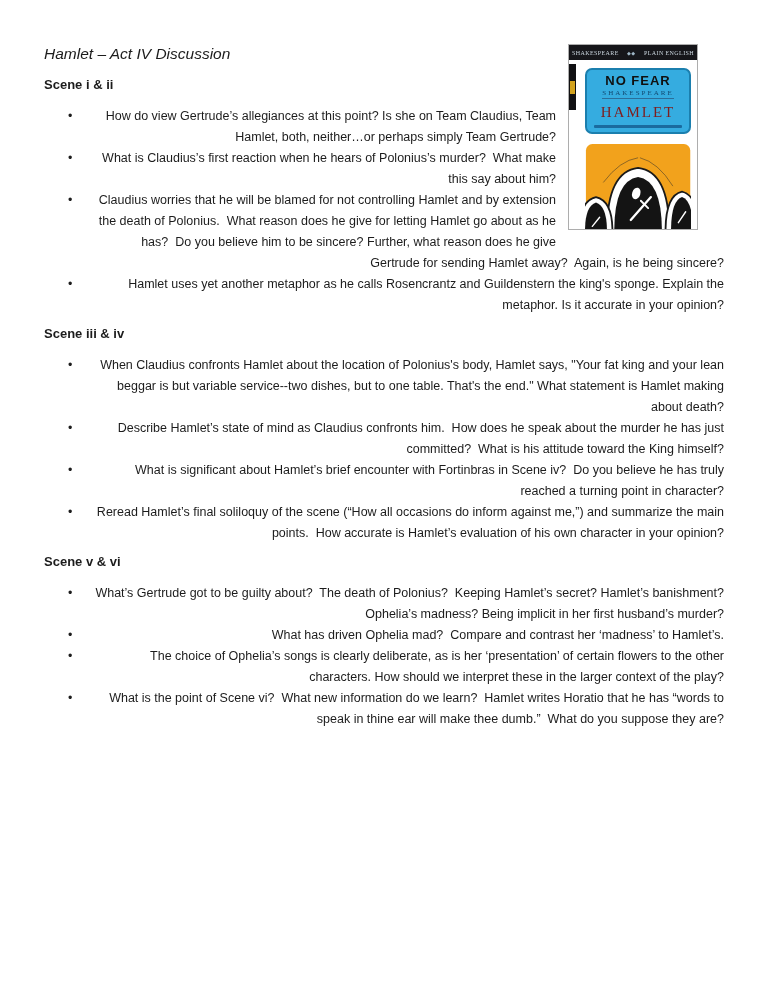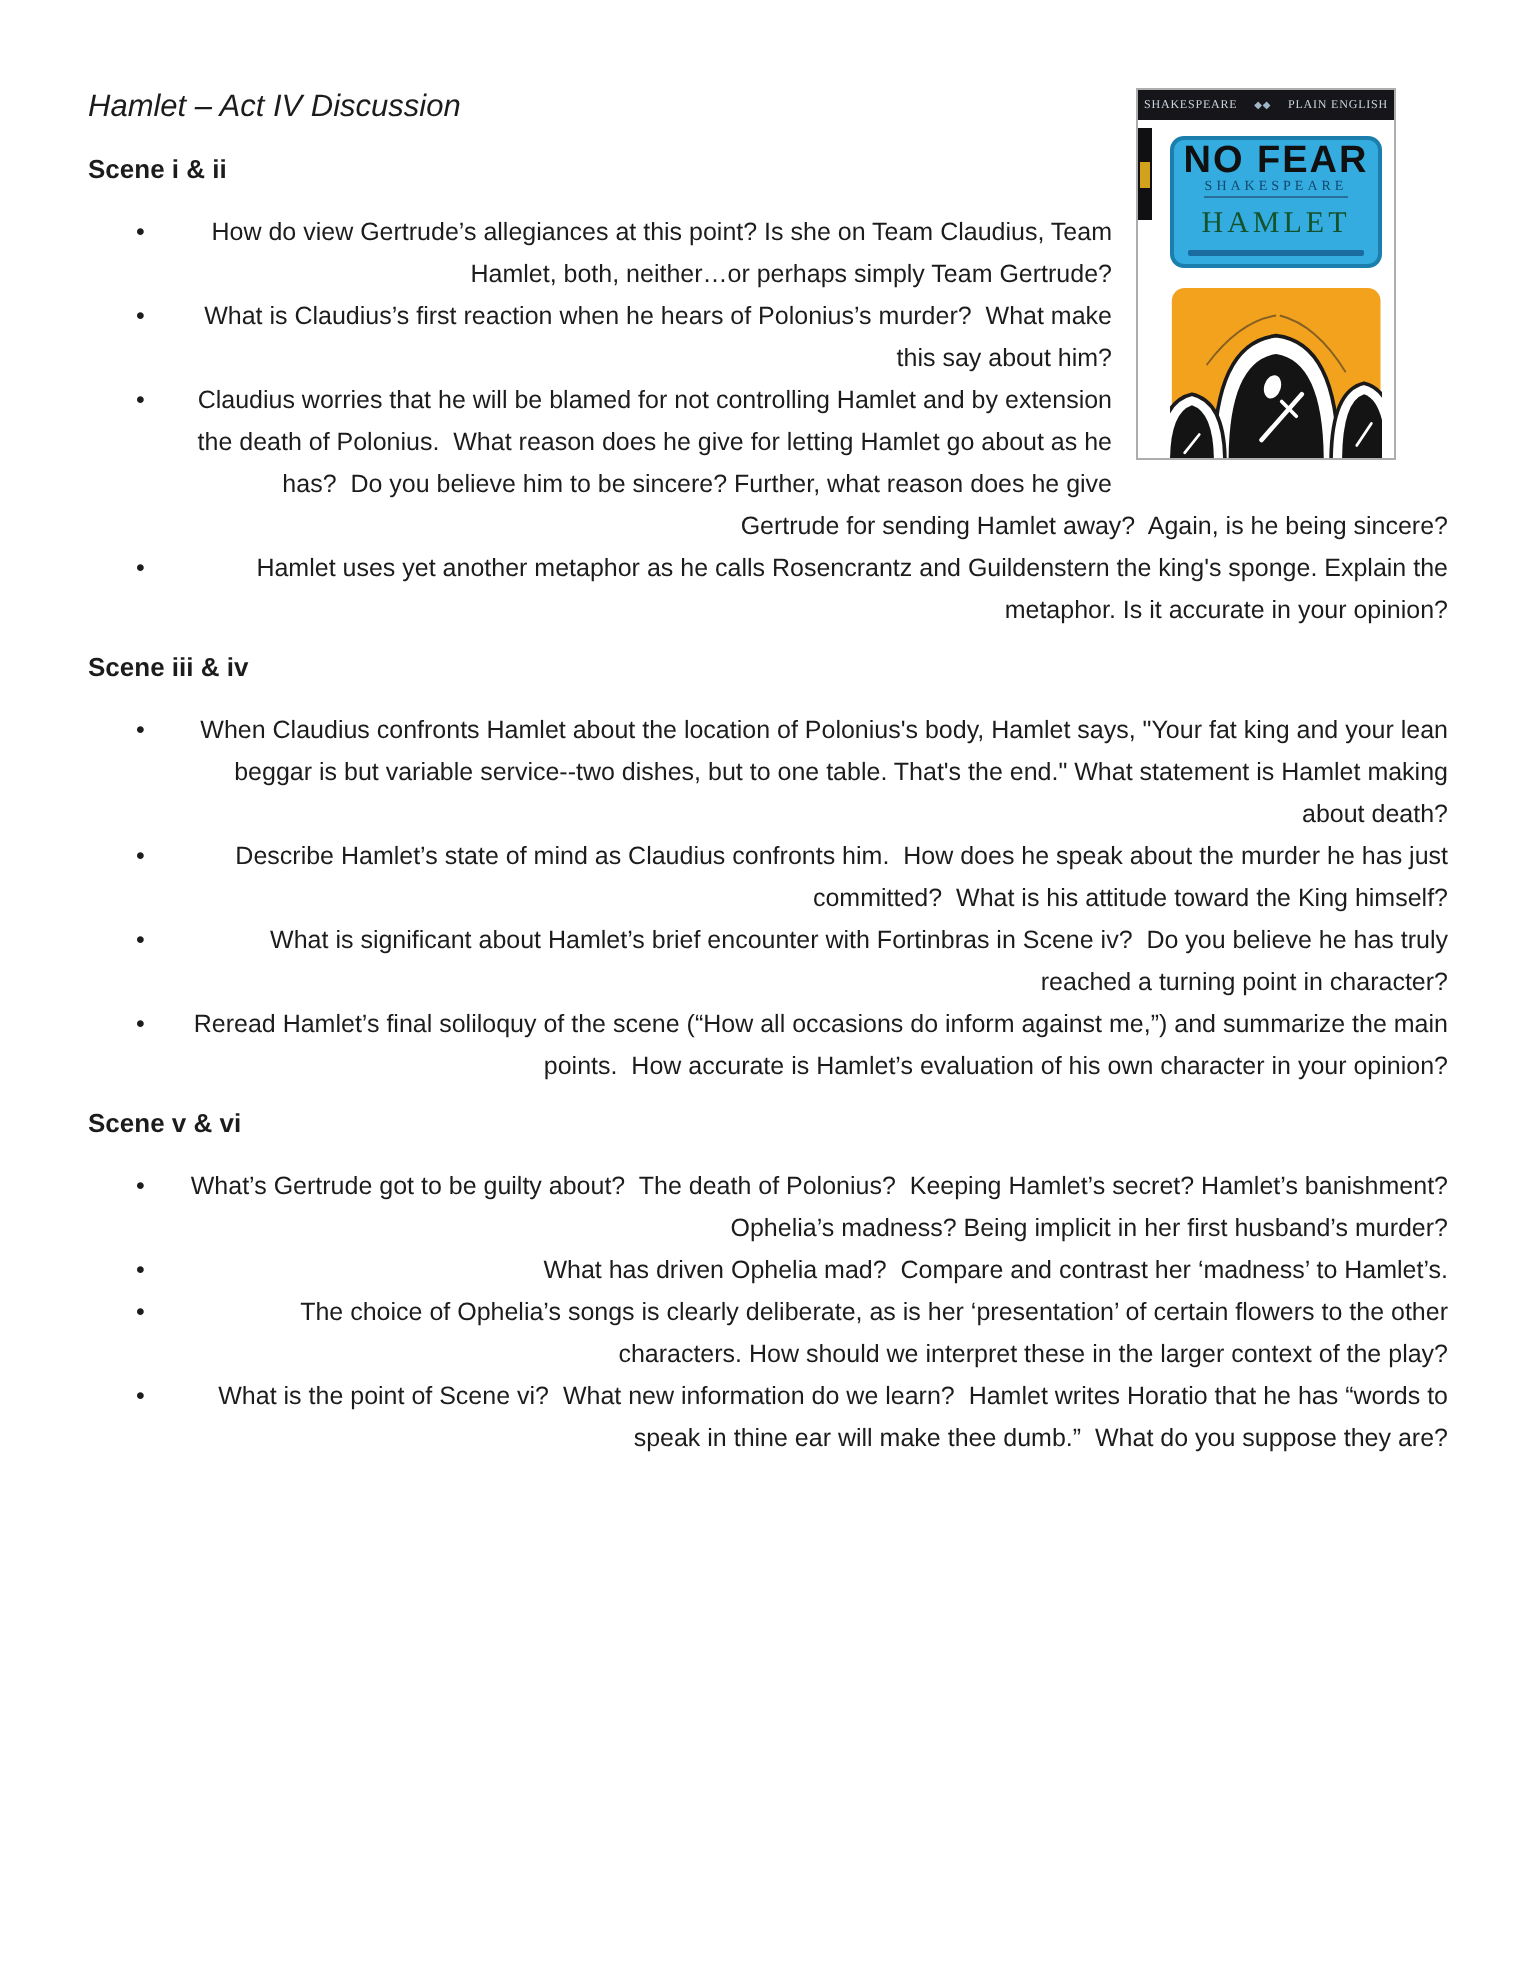--- a/index.html
+++ b/index.html
@@ -14,24 +14,24 @@
                justify-content:space-between;padding:0 3px;box-sizing:border-box;}
   .book-banner span{font-family:"Liberation Serif",serif;font-size:6px;letter-spacing:.4px;
                     color:#c9d4dd;white-space:nowrap;}
   .book-banner .orn{color:#9fb6c6;font-size:5px;}
   .book-spine{position:absolute;left:0;top:19px;width:7px;height:46px;background:#101012;}
   .book-spine i{display:block;width:5px;height:13px;margin:17px auto 0 auto;background:#d2a21d;}
   .book-body{padding:8px 6px 0 16px;}
   .blue-box{height:66px;background:#35ace0;border:2px solid #1b7fae;border-radius:7px;
             display:flex;flex-direction:column;align-items:center;justify-content:center;
             box-sizing:border-box;}
-  .nofear{font-size:19px;font-weight:900;letter-spacing:1px;color:#101010;line-height:13px;}
+  .nofear{font-size:13px;font-weight:900;letter-spacing:1px;color:#101010;line-height:13px;}
   .shx{font-family:"Liberation Serif",serif;font-size:7px;letter-spacing:2px;color:#12486f;
        border-bottom:1px solid #2a6e9a;padding-bottom:1px;margin-top:2px;line-height:8px;}
-  .hamlet{font-family:"Liberation Serif",serif;font-size:15px;letter-spacing:2px;color:#14532d;
+  .hamlet{font-family:"Liberation Serif",serif;font-size:15px;letter-spacing:2px;color:#7f1d1d;
           margin-top:5px;line-height:16px;}
   .subline{height:3px;background:#155f93;opacity:.85;width:86%;margin-top:5px;border-radius:1px;}
   .orange-wrap{margin-top:6px;height:89px;overflow:hidden;position:relative;}
   .orange-wrap svg{display:block;}
 
   
   h1{font-size:15.5px;font-weight:normal;font-style:italic;margin:0 0 12px 0;line-height:20px;}
   h2{font-size:13px;font-weight:bold;margin:9px 0 13px 0;line-height:17px;}
   ul{margin:0 0 6px 0;padding:0 0 0 46px;list-style:none;text-align:right;}
   li{position:relative;font-size:12.5px;line-height:21px;white-space:pre-wrap;}

